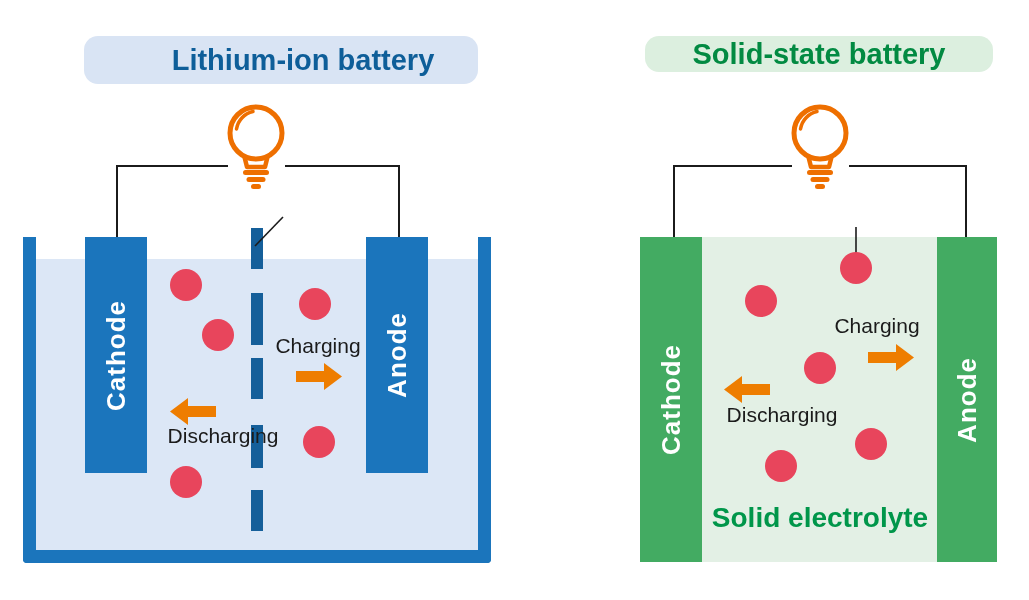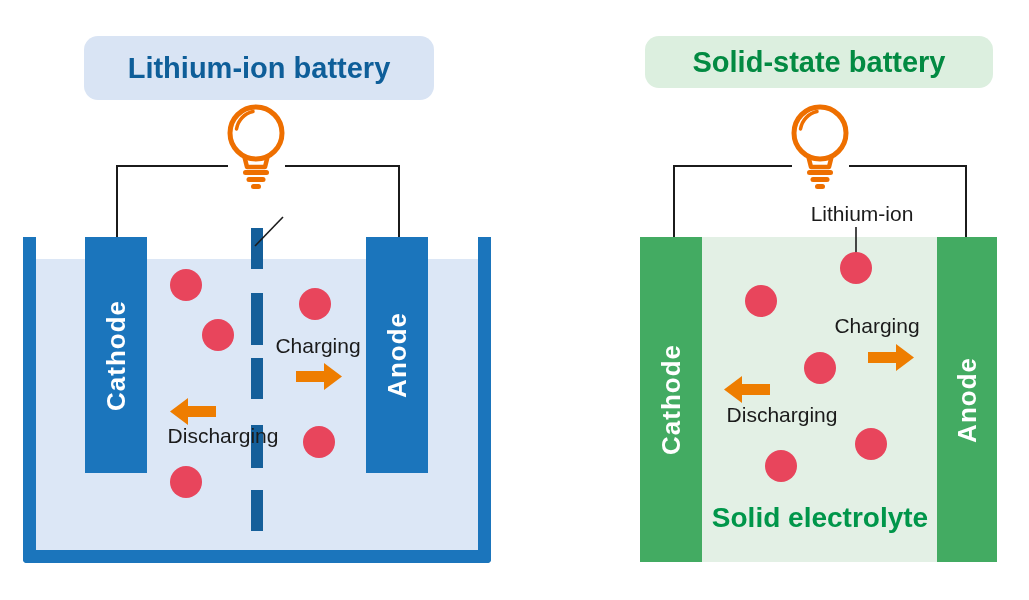--- a/index.html
+++ b/index.html
@@ -7,22 +7,22 @@
     --blue-title-text:#0e5e99; --blue-title-bg:#d9e4f4; --liquid-label-text:#1e7dc2;
     --green-electrode:#43ab62; --solid-electrolyte-bg:#e3f0e5;
     --green-title-text:#028a42; --green-title-bg:#dcefdf; --solid-label-text:#00964a;
     --ion:#e8455c; --arrow:#ee7d00; --bulb:#ee6f00; --wire:#1b1b1b;
   }
   html,body{margin:0;padding:0;background:#fff;}
   .canvas{position:relative;width:1029px;height:600px;background:#fff;overflow:hidden;
           font-family:"Liberation Sans",sans-serif;}
   .pill{position:absolute;display:flex;align-items:center;justify-content:center;
         font-weight:bold;font-size:29px;border-radius:14px;}
-  .pill.blue{left:84px;top:36px;width:350px;height:64px;background:var(--blue-title-bg);color:var(--blue-title-text);}
-  .pill.green{left:645px;top:36px;width:348px;height:52px;background:var(--green-title-bg);color:var(--green-title-text);}
+  .pill.blue{left:84px;top:36px;width:350px;height:48px;background:var(--blue-title-bg);color:var(--blue-title-text);padding-left:44px;}
+  .pill.green{left:645px;top:36px;width:348px;height:36px;background:var(--green-title-bg);color:var(--green-title-text);}
   .wire{position:absolute;background:var(--wire);}
   .electrode{position:absolute;display:flex;align-items:center;justify-content:center;}
   .electrode .vtext{writing-mode:vertical-rl;transform:rotate(180deg);color:#fff;
         font-weight:bold;font-size:26px;letter-spacing:1px;}
   .blue-el{background:var(--blue-electrode);}
   .green-el{background:var(--green-electrode);}
   .container-walls{position:absolute;left:23px;top:237px;width:468px;height:326px;
         border-left:13px solid var(--blue-electrode);border-right:13px solid var(--blue-electrode);
         border-bottom:13px solid var(--blue-electrode);box-sizing:border-box;border-radius:0 0 4px 4px;}
   .liquid{position:absolute;left:0;right:0;top:22px;bottom:0;background:var(--liquid);}
@@ -108,21 +108,20 @@
 
   <div class="solid-electrolyte"></div>
 
   <div class="electrode green-el" style="left:640px;top:237px;width:62px;height:325px;">
     <span class="vtext">Cathode</span>
   </div>
   <div class="electrode green-el" style="left:937px;top:237px;width:60px;height:325px;">
     <span class="vtext">Anode</span>
   </div>
 
-  <div class="label" style="left:782px;top:202px;width:160px;">Lithium-ion</div>
   <svg class="abs" style="left:848px;top:225px;" width="16" height="52" viewBox="0 0 16 52">
     <line x1="8" y1="2" x2="8" y2="43" stroke="var(--wire)" stroke-width="1.6"></line>
     <circle cx="8" cy="43" r="4" fill="var(--wire)"></circle>
   </svg>
 
   <div class="label" style="left:807px;top:314px;width:140px;">Charging</div>
   <svg class="abs" style="left:868px;top:344px;" width="46" height="27" viewBox="0 0 46 27">
     <path d="M0 8 H28 V0 L46 13.5 L28 27 V19 H0 Z" fill="var(--arrow)"></path>
   </svg>
 

